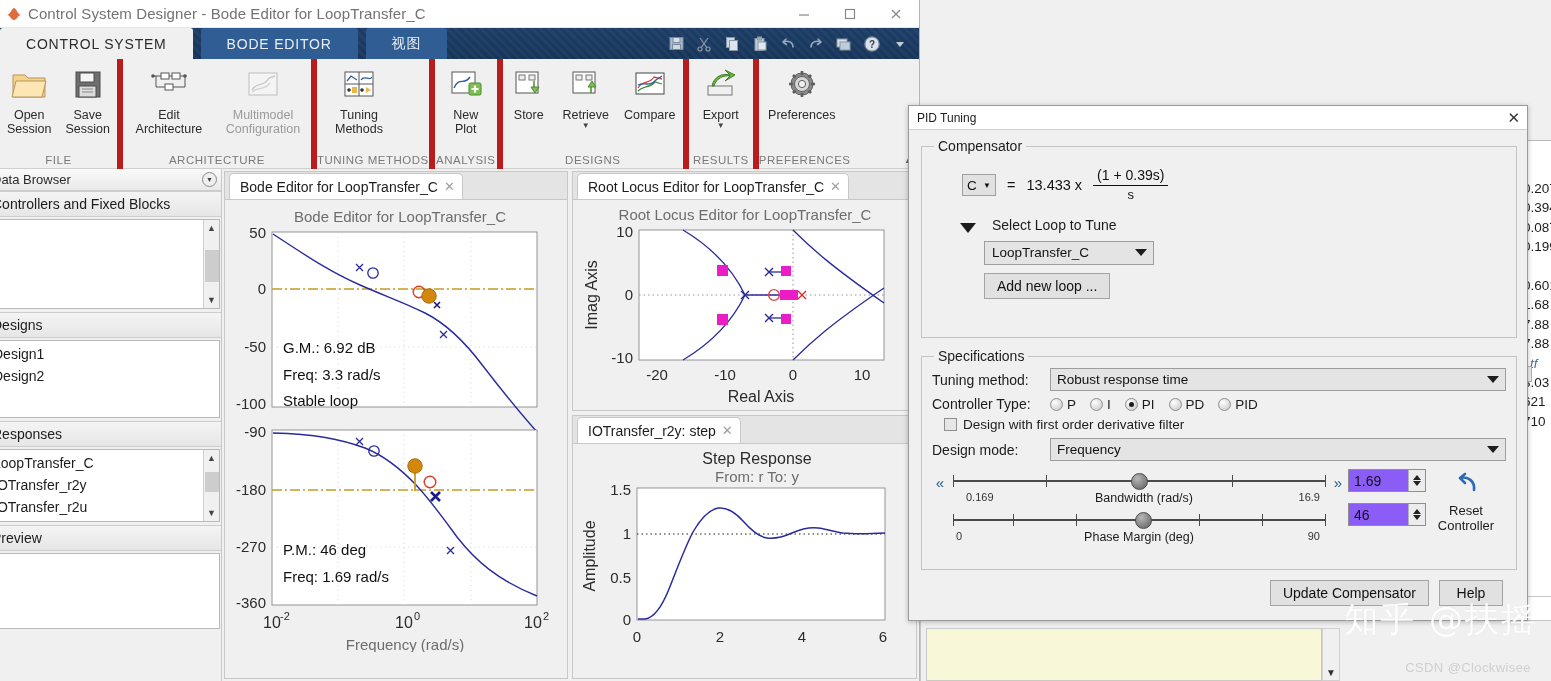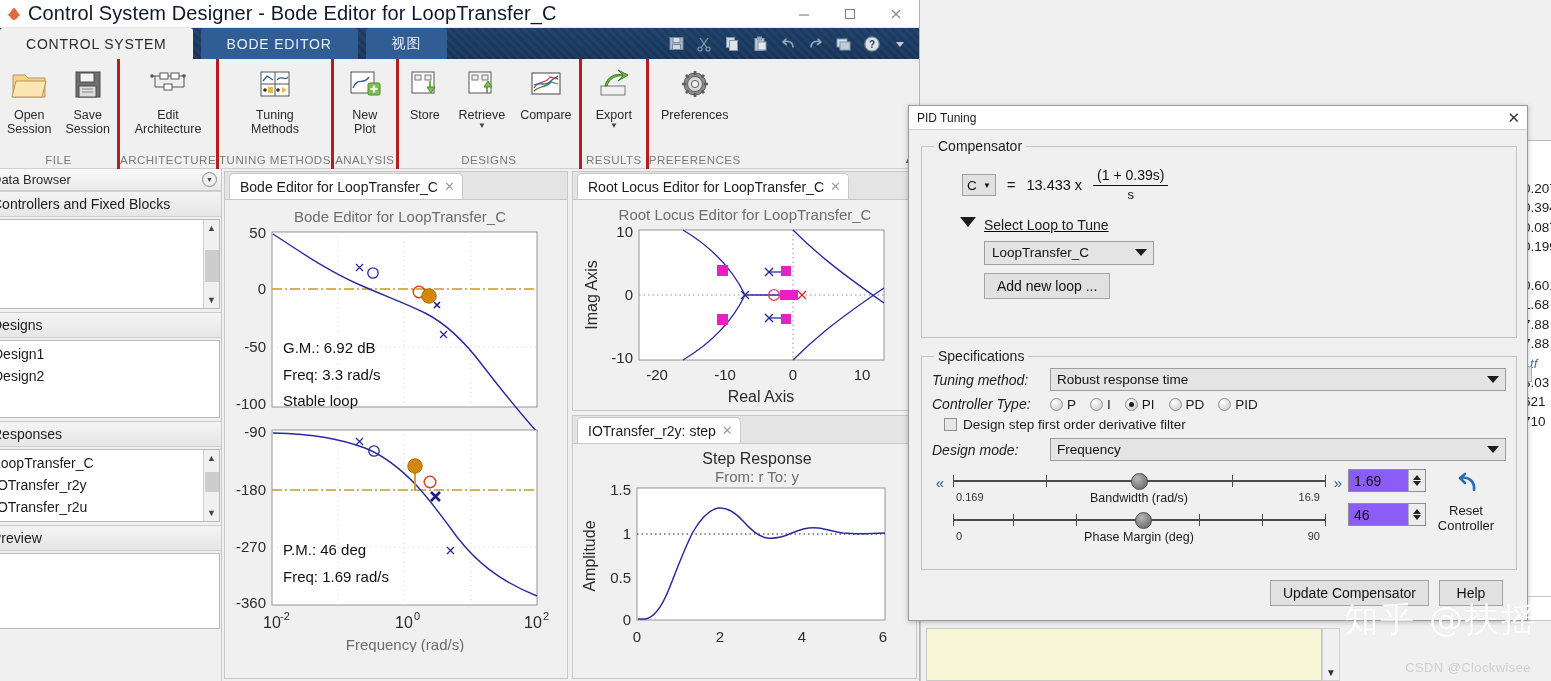--- a/index.html
+++ b/index.html
@@ -24,21 +24,21 @@
     height:28px; background:#ffffff; position:relative;
     display:flex; align-items:center;
     border-bottom:1px solid #e8e8e8;
   }
   #app-logo {
     width:16px;height:16px;margin-left:6px;margin-right:6px;flex:0 0 auto;
     position:relative;
   }
   #app-logo svg { display:block; }
   #titlebar-text {
-    font-size:20px; color:#0f172a; white-space:nowrap;
+    font-size:15px; color:#737373; white-space:nowrap;
     letter-spacing:0.1px;
   }
   .win-btns { position:absolute; right:0; top:0; height:28px; display:flex; }
   .win-btn {
     width:46px;height:28px;display:flex;align-items:center;justify-content:center;
     color:#777; font-size:14px;
   }
   .win-btn svg { display:block; }
 
   
@@ -72,21 +72,21 @@
   }
   .qa-ic { width:26px;height:24px;display:flex;align-items:center;justify-content:center;opacity:.92; }
   .qa-ic svg{display:block}
 
   
   #ribbon {
     height:110px; background:#f0f0f0; display:flex; position:relative;
     border-bottom:1px solid #cfcfcf;
   }
   .rgroup { display:flex; flex-direction:column; position:relative; height:110px; }
-  .rgroup + .rgroup { border-left:3px solid #b91c1c;align-items:center; }
+  .rgroup + .rgroup { border-left:6px solid #b91c1c; }
   .rgroup-items { flex:1; display:flex; align-items:flex-start; padding-top:6px; }
   .rgroup-label {
     height:18px; font-size:11.5px; color:#7a7a7a; text-align:center;
     letter-spacing:.5px; line-height:18px;
   }
   .rbtn {
     width:auto; min-width:58px; padding:0 7px;
     display:flex; flex-direction:column; align-items:center;
     cursor:default;
   }
@@ -194,36 +194,36 @@
     font-size:13.5px;color:#111;gap:4px;
   }
   .cbox .cv{font-size:8px;}
   .eq { font-size:14.5px; color:#111; }
   .gain { font-size:14.5px; color:#111; }
   .frac { display:flex; flex-direction:column; align-items:center; line-height:1.1; }
   .frac .num { font-size:14px; color:#111; padding:0 4px; }
   .frac .bar { height:1px; background:#111; width:100%; margin:2px 0; }
   .frac .den { font-size:13px; color:#111; }
 
-  .loop-row { display:flex; align-items:flex-start; gap:8px; margin:14px 0 0 28px;text-decoration:underline; }
+  .loop-row { display:flex; align-items:flex-end; gap:16px; margin:14px 0 0 28px; }
   .tri-down { width:0;height:0;border-left:8px solid transparent;border-right:8px solid transparent;border-top:10px solid #1c1c1c; }
   .loop-label { font-size:14px; color:#1c1c1c; }
   .combo {
     height:24px; background:#e4e4e4; border:1px solid #9d9d9d;
     display:flex; align-items:center; justify-content:space-between;
     padding:0 6px 0 7px; font-size:13.5px; color:#111;
   }
   .combo .arw { width:0;height:0;border-left:6px solid transparent;border-right:6px solid transparent;border-top:7px solid #1c1c1c;}
   .btn {
     background:#e1e1e1; border:1px solid #a4a4a4; font-size:14px; color:#111;
     padding:4px 12px; display:inline-flex;align-items:center;justify-content:center;
   }
 
   .spec-row { display:flex; align-items:center; margin-bottom:5px; }
-  .spec-lbl { font-size:14px; color:#1c1c1c; width:118px; flex:0 0 118px;font-style:italic; }
+  .spec-lbl { font-size:14px; color:#1c1c1c; width:118px; flex:0 0 118px; }
   .wide-combo {
     flex:1; height:23px; background:#e4e4e4; border:1px solid #9d9d9d;
     display:flex; align-items:center; justify-content:space-between;
     padding:0 6px 0 6px; font-size:13.5px; color:#111;
   }
   .radio-set { display:flex; align-items:center; gap:4px; }
   .rad { display:flex; align-items:center; gap:4px; margin-right:10px; }
   .rad .dot {
     width:13px;height:13px;border-radius:50%;
     background:radial-gradient(circle at 35% 32%, #fdfdfd 0%, #dcdcdc 60%, #bdbdbd 100%);
@@ -448,20 +448,31 @@
                 <rect x="13" y="5" width="8" height="6" fill="#fff" stroke="#555"></rect>
                 <rect x="24" y="5" width="8" height="6" fill="#fff" stroke="#555"></rect>
                 <rect x="17" y="16" width="8" height="6" fill="#fff" stroke="#555"></rect>
                 <path d="M5 8 h8 M21 8 h3 M32 8 h5 M8 8 v11 h9 M25 19 h12 v-11" stroke="#555" fill="none"></path>
                 <circle cx="5" cy="8" r="1.8" fill="#555"></circle>
                 <circle cx="37" cy="8" r="1.8" fill="#555"></circle>
               </svg>
           </span>
           <span class="lbl">Edit
 Architecture</span>
+        </div>
+        <div class="rbtn disabled" style="min-width:96px">
+          <span class="ic">
+            <svg width="36" height="34" viewBox="0 0 36 34">
+                <rect x="4" y="5" width="28" height="22" fill="#f4f4f4" stroke="#bdbdbd"></rect>
+                <path d="M7 22 C13 13 18 20 24 10 L30 8" stroke="#c8c8c8" fill="none" stroke-width="1.4"></path>
+                <path d="M7 24 C14 18 19 23 25 15" stroke="#d6d6d6" fill="none" stroke-width="1.4"></path>
+              </svg>
+          </span>
+          <span class="lbl">Multimodel
+Configuration</span>
         </div>
       </div>
       <div class="rgroup-label">ARCHITECTURE</div>
     </div>
 
     <div class="rgroup">
       <div class="rgroup-items">
         <div class="rbtn" style="min-width:84px">
           <span class="ic">
             <svg width="36" height="34" viewBox="0 0 36 34">
@@ -934,21 +945,21 @@
           </span>
           <span class="rad">
             <span class="dot"></span>
             <span class="rl">PID</span>
           </span>
         </span>
       </div>
 
       <div class="chk-row">
         <span class="chk"></span>
-        <span style="font-size:13.5px;color:#1c1c1c;">Design step first order derivative filter</span>
+        <span style="font-size:13.5px;color:#1c1c1c;">Design with first order derivative filter</span>
       </div>
 
       <div class="spec-row">
         <span class="spec-lbl">Design mode:</span>
         <span class="wide-combo">
           <span>Frequency</span>
           <span class="arw" style="width:0;height:0;border-left:6px solid transparent;border-right:6px solid transparent;border-top:7px solid #1c1c1c;"></span>
         </span>
       </div>
 
@@ -961,21 +972,21 @@
               <span class="track"></span>
               <span class="tick" style="left:0%"></span>
               <span class="tick" style="left:25%"></span>
               <span class="tick" style="left:50%"></span>
               <span class="tick" style="left:75%"></span>
               <span class="tick" style="left:100%"></span>
               <span class="knob" style="left:50%"></span>
             </span>
             <span class="chev">»</span>
           </div>
-          <div class="sld-lbls" style="margin:-4px 22px 0 22px;">
+          <div class="sld-lbls" style="margin:-4px 22px 0 32px;">
             <span class="lo">0.169</span>
             <span class="mid">Bandwidth (rad/s)</span>
             <span class="hi">16.9</span>
           </div>
 
           <div class="sld-line" style="margin-top:2px;">
             <span class="chev"></span>
             <span class="sld">
               <span class="track"></span>
               <span class="tick" style="left:0%"></span>

